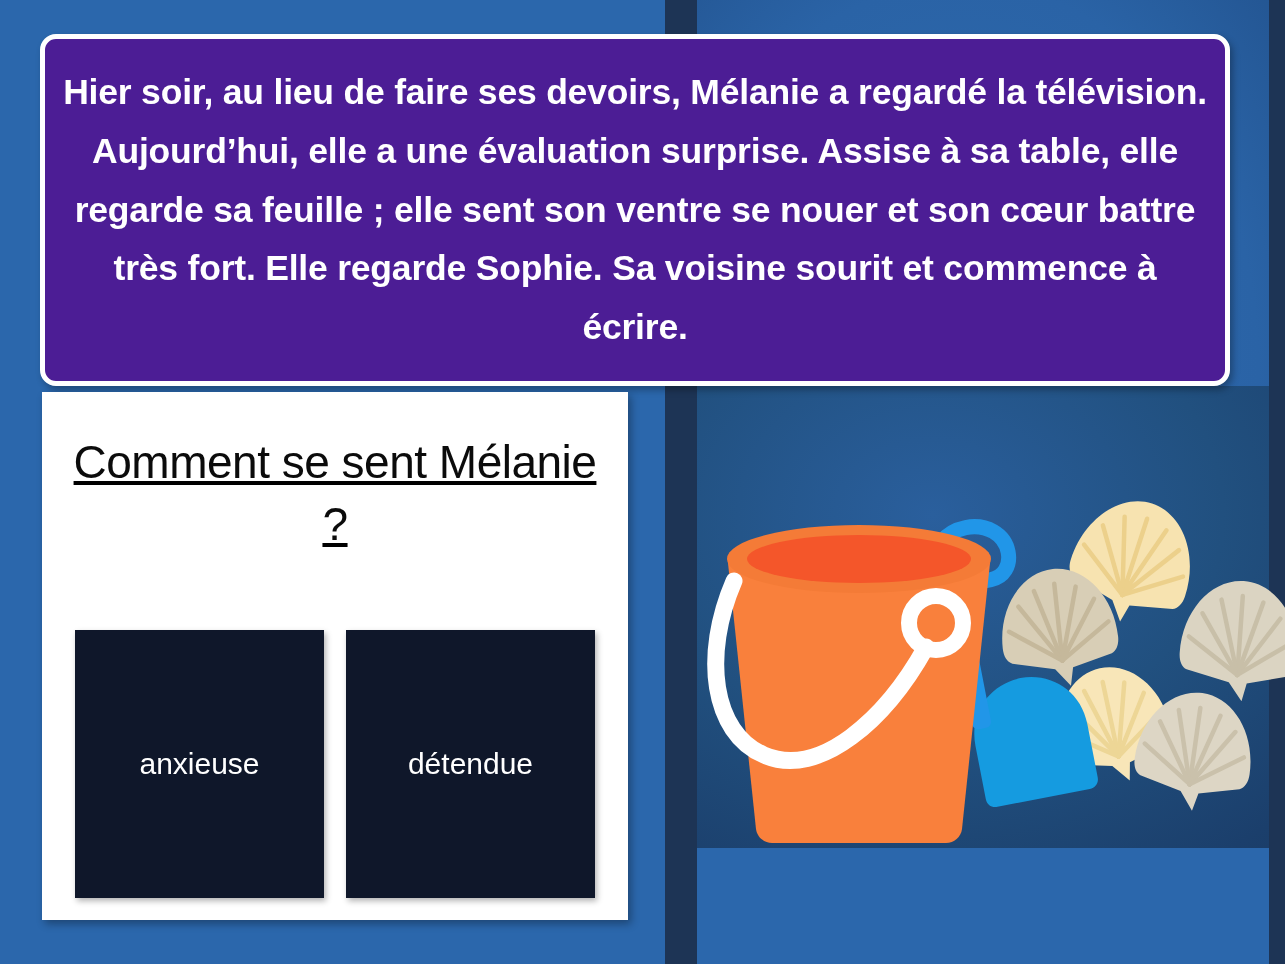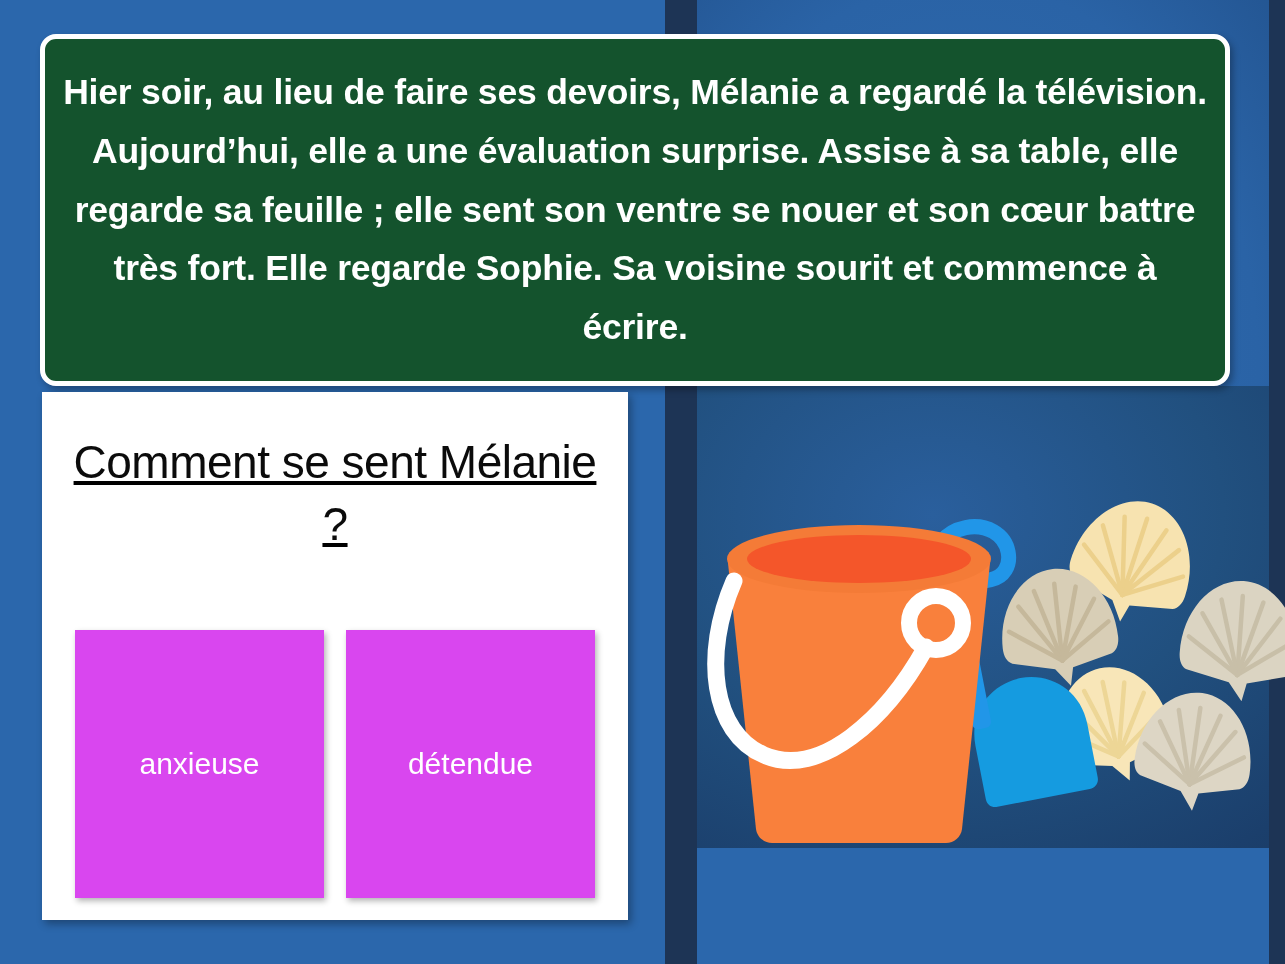--- a/index.html
+++ b/index.html
@@ -45,21 +45,21 @@
     position:absolute; right:0; top:0;
     width:16px; height:964px;
     background:#1d3455;
   }
 
   
   #story-box {
     position:absolute;
     left:40px; top:34px;
     width:1190px; height:352px;
-    background:#14532d;
+    background:#4c1d95;
     border:5px solid #ffffff;
     border-radius:16px;
     box-shadow:3px 4px 7px rgba(0,0,0,0.30);
     display:flex; align-items:center; justify-content:center;
     padding:22px 18px;
   }
   #story-text {
     color:#ffffff;
     font-size:35.5px;
     font-weight:bold;
@@ -90,21 +90,21 @@
   }
   #answer-row {
     position:absolute;
     left:33px; top:238px;
     width:520px;
     display:flex;
     justify-content:space-between;
   }
   .answer-btn {
     width:249px; height:268px;
-    background:#d946ef;
+    background:#0f172a;
     box-shadow:2px 3px 6px rgba(0,0,0,0.30);
     display:flex; align-items:center; justify-content:center;
     cursor:pointer;
   }
   .answer-label {
     color:#ffffff;
     font-size:30px;
     font-weight:400;
     letter-spacing:0px;
     text-align:center;

